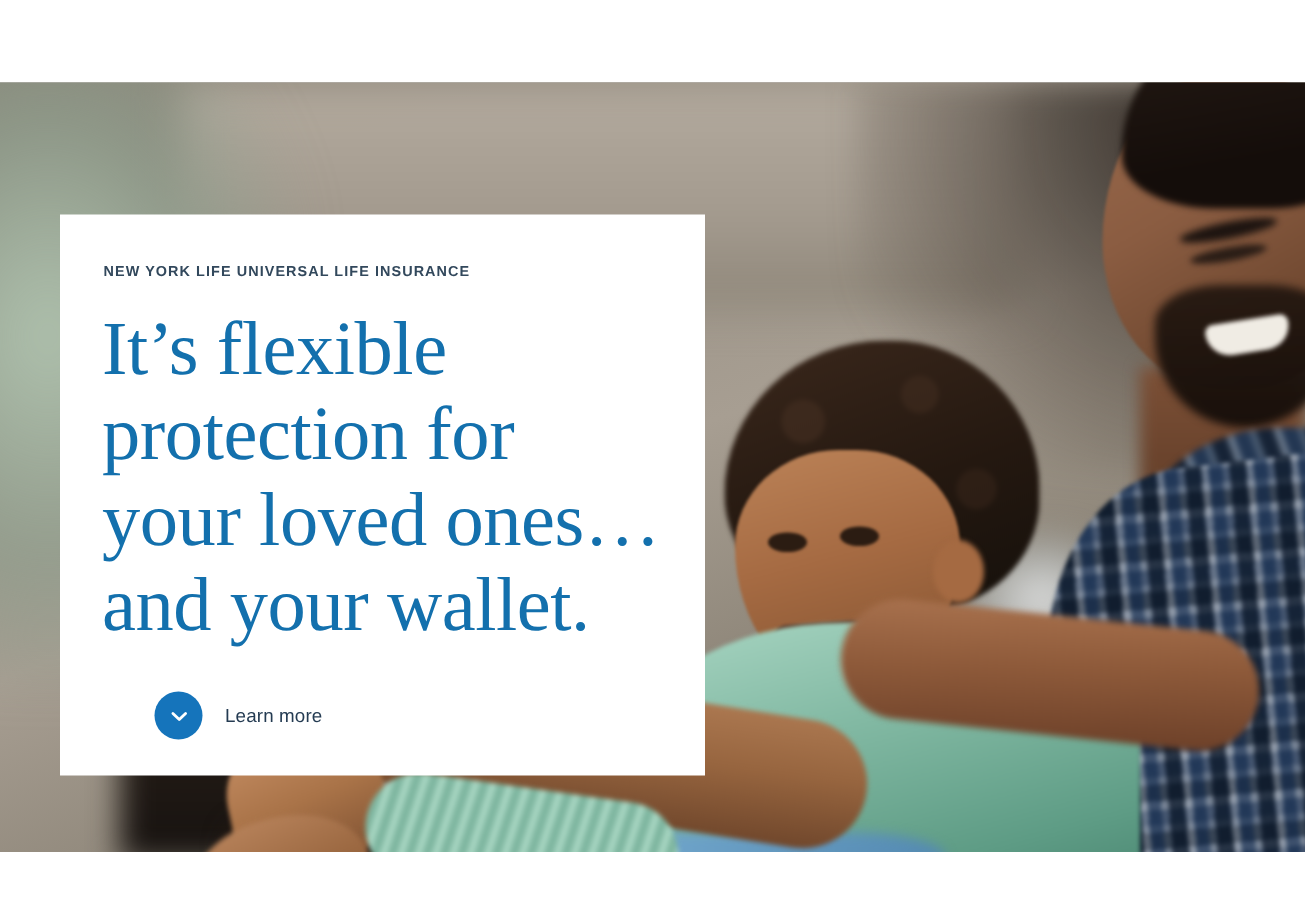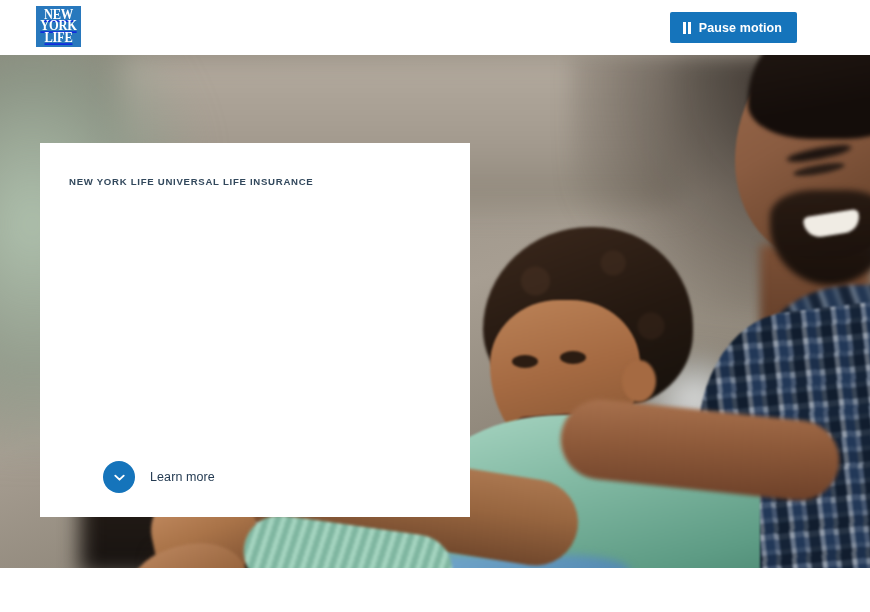--- a/index.html
+++ b/index.html
@@ -447,37 +447,20 @@
     left: 0; top: 568px;
     width: 870px; height: 44px;
     background: #ffffff;
   }
 </style>
 </head>
 <body>
 
 <div class="page">
 
-  <header class="site-header">
-
-    <a class="logo" href="#">
-      <span>NEW</span>
-      <span>YORK</span>
-      <span>LIFE</span>
-    </a>
-
-    <button class="pause-button">
-      <span class="pause-glyph">
-        <i></i>
-          <i></i>
-      </span>
-      <span class="pause-label">Pause motion</span>
-    </button>
-
-  </header>
 
   <section class="hero">
 
     <div class="photo">
       <div class="bg-wall"></div>
       <div class="bg-ceiling"></div>
       <div class="bg-window"></div>
       <div class="bg-doorframe"></div>
       <div class="bg-darkright"></div>
       <div class="bg-lamp"></div>
@@ -510,20 +493,26 @@
       <div class="boy-arm-main"></div>
       <div class="boy-hand"></div>
       <div class="sleeve-mint"></div>
       <div class="sleeve-hand2"></div>
     </div>
 
     <div class="hero-card">
 
       <div class="eyebrow">NEW YORK LIFE UNIVERSAL LIFE INSURANCE</div>
 
+      <h1 class="headline">
+        <span>It’s flexible</span>
+        <span>protection for</span>
+        <span>your loved ones…</span>
+        <span>and your wallet.</span>
+      </h1>
 
       <a class="learn-more" href="#">
         <span class="chev-circle">
           <svg width="15" height="15" viewBox="0 0 16 16" aria-hidden="true">
             <path d="M3.5 6 L8 10.3 L12.5 6" fill="none" stroke="#ffffff" stroke-width="2" stroke-linecap="round" stroke-linejoin="round"></path>
           </svg>
         </span>
         <span class="learn-label">Learn more</span>
       </a>
 

